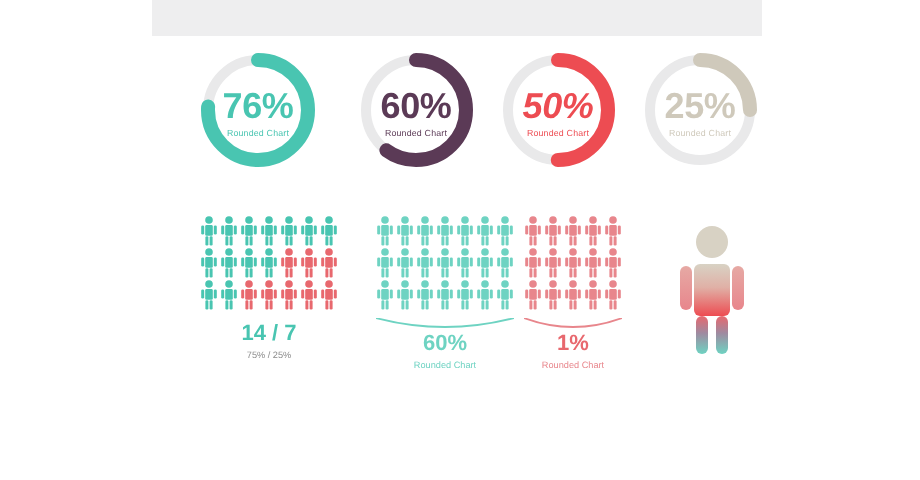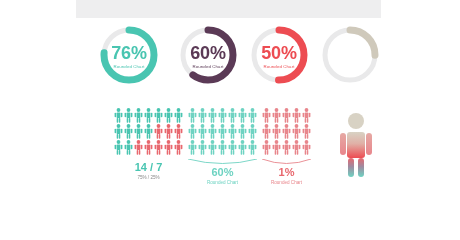--- a/index.html
+++ b/index.html
@@ -158,34 +158,38 @@
           <span class="donut-pct" style="color: rgb(91, 58, 86);">60%</span>
           <span class="donut-sub" style="color: rgb(91, 58, 86);">Rounded Chart</span>
         </div>
       </div>
       <div class="donut" style="left: 246px;">
         <svg viewBox="0 0 66 66">
           <circle cx="33" cy="33" r="25" fill="none" stroke="#e9e9ea" stroke-width="5"></circle>
           <circle cx="33" cy="33" r="25" fill="none" stroke="#ed4c52" stroke-width="7" stroke-linecap="round" stroke-dasharray="78.53981633974483 157.07963267948966" transform="rotate(-90 33 33)"></circle>
         </svg>
         <div class="donut-label">
-          <span class="donut-pct" style="color: rgb(237, 76, 82);">50%</span>
+          <span class="donut-pct" style="color: rgb(237, 76, 82); font-style: italic;">50%</span>
           <span class="donut-sub" style="color: rgb(237, 76, 82);">Rounded Chart</span>
         </div>
       </div>
       <div class="donut" style="left: 317px;">
         <svg viewBox="0 0 66 66">
           <circle cx="33" cy="33" r="25" fill="none" stroke="#e9e9ea" stroke-width="5"></circle>
           <circle cx="33" cy="33" r="25" fill="none" stroke="#cfc9bb" stroke-width="7" stroke-linecap="round" stroke-dasharray="39.269908169872416 157.07963267948966" transform="rotate(-90 33 33)"></circle>
         </svg>
+        <div class="donut-label">
+          <span class="donut-pct" style="color: rgb(207, 201, 187);">25%</span>
+          <span class="donut-sub" style="color: rgb(207, 201, 187);">Rounded Chart</span>
+        </div>
       </div>
     </div>
 
   <div id="people-row">
-      <div class="people-group" style="left: 114px; width: 69px;">
+      <div class="people-group" style="left: 100px; width: 69px;">
         <div class="people-grid" style="grid-template-columns: repeat(7, 9px);">
           <div class="person">
             <svg viewBox="0 0 9 15">
               <circle cx="4.5" cy="2" r="1.9" fill="#49c5b1"></circle>
               <rect x="2.6" y="4.5" width="3.8" height="5.4" rx="0.7" fill="#49c5b1"></rect>
               <rect x="0.6" y="4.7" width="1.5" height="4.6" rx="0.7" fill="#49c5b1"></rect>
               <rect x="6.9" y="4.7" width="1.5" height="4.6" rx="0.7" fill="#49c5b1"></rect>
               <rect x="2.7" y="10.1" width="1.5" height="4.6" rx="0.6" fill="#49c5b1"></rect>
               <rect x="4.8" y="10.1" width="1.5" height="4.6" rx="0.6" fill="#49c5b1"></rect>
             </svg>

